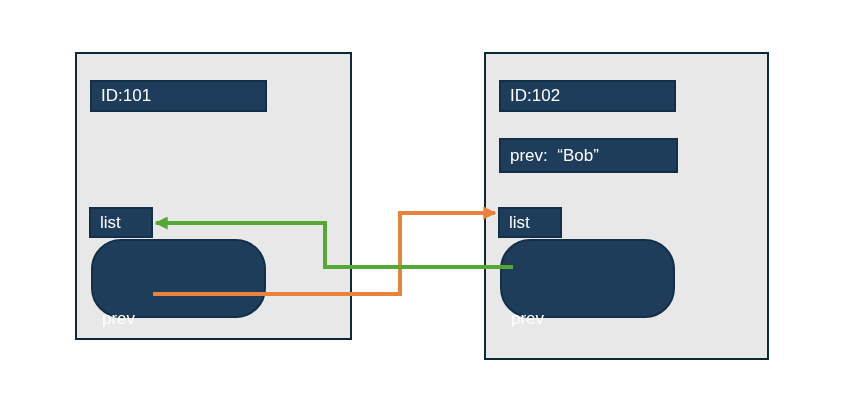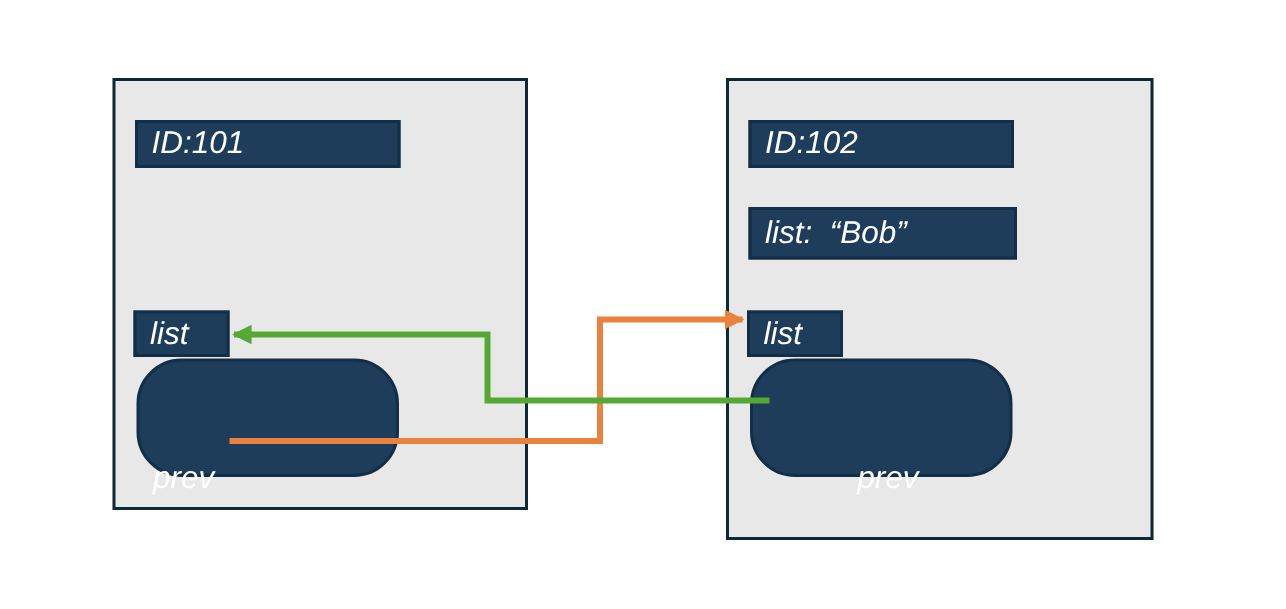--- a/index.html
+++ b/index.html
@@ -20,32 +20,31 @@
     width:857px;height:406px;
     background:var(--canvas-bg,#ffffff);
     overflow:hidden;
   }
   .node-card{
     position:absolute;
     background:var(--node-bg,#e8e8e8);
     border:2px solid var(--node-border,#0d2936);
   }
   .node-card.left{left:75px;top:52px;width:277px;height:288px;}
-  .node-card.right{left:484px;top:52px;width:285px;height:308px;text-align:center;}
+  .node-card.right{left:484px;top:52px;width:285px;height:308px;}
   .field{
     position:absolute;
     background:var(--field-bg,#1e3d5b);
     border:2px solid var(--field-border,#132e47);
     color:var(--text,#ffffff);
-    font-size:21px;
+    font-size:17px;
     display:flex;
     align-items:center;
     padding-left:9px;
     white-space:pre;
-    font-style:italic;
   }
   .field.id{left:13px;top:26px;width:177px;height:32px;}
   .field.name{left:13px;top:84px;width:179px;height:35px;}
   .field.list{left:12px;top:153px;width:64px;height:31px;}
   .field.pointers{
     left:14px;top:185px;width:175px;height:79px;
     display:block;
     padding:8px 0 0 9px;
     line-height:28px;
     border-radius:30px;
@@ -71,21 +70,21 @@
       <div>prev</div>
       <div>next</div>
     </div>
   </div>
 
   <div class="node-card right">
     <div class="field id">
       <span>ID:102</span>
     </div>
     <div class="field name">
-      <span>list:  “Bob”</span>
+      <span>prev:  “Bob”</span>
     </div>
     <div class="field list">
       <span>list</span>
     </div>
     <div class="field pointers">
       <div>prev</div>
       <div>next</div>
     </div>
   </div>
 

